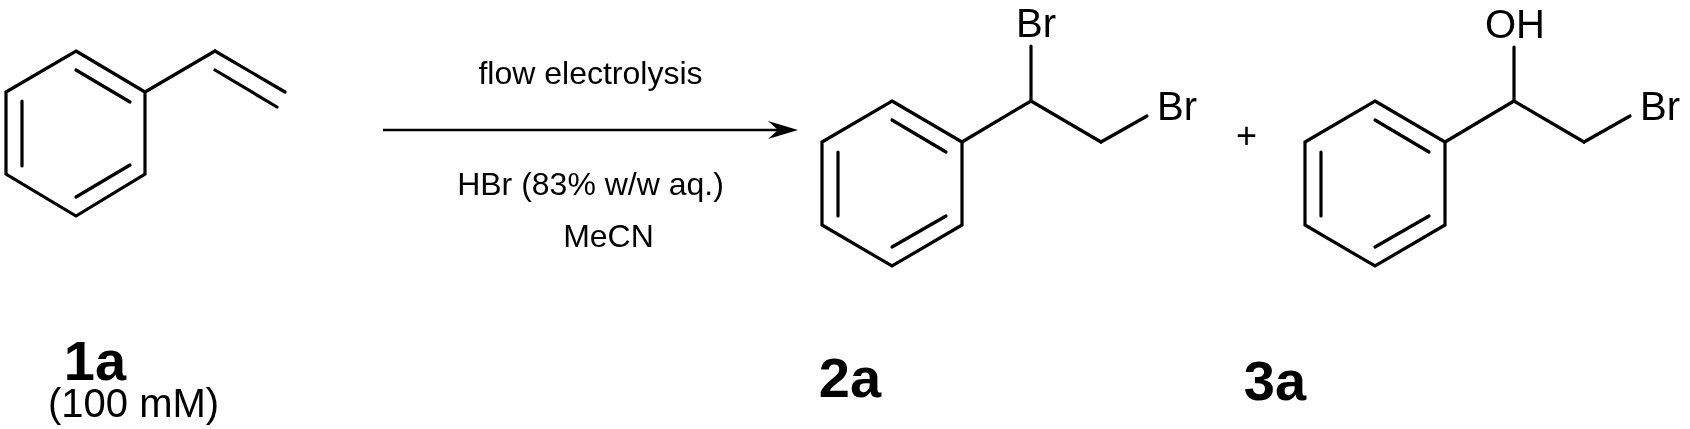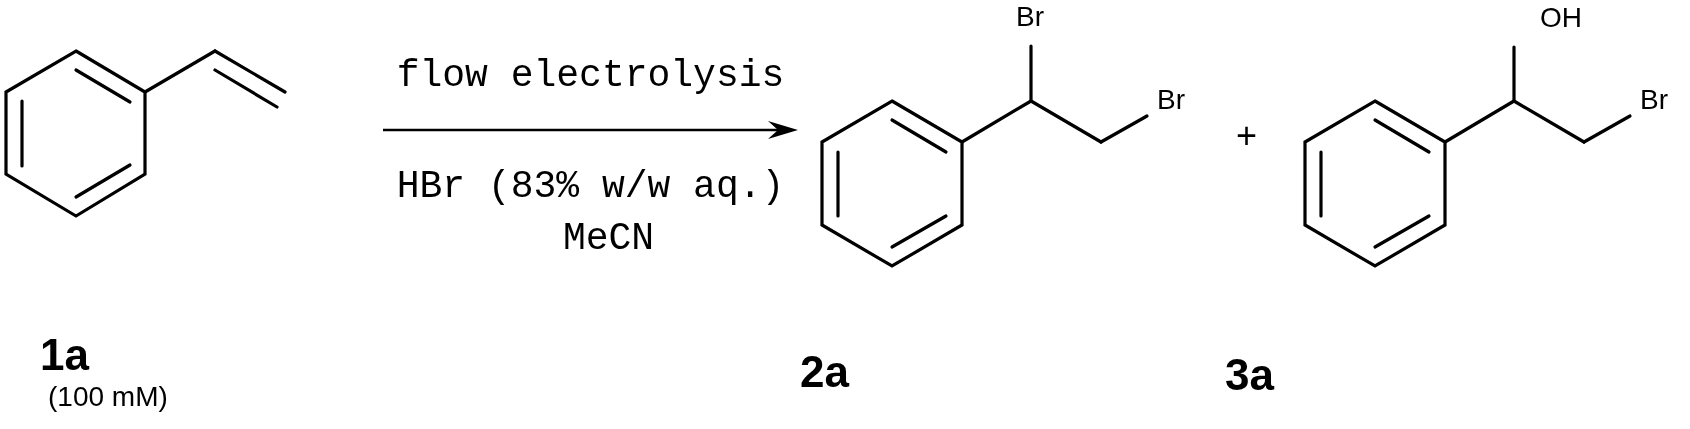--- a/index.html
+++ b/index.html
@@ -1,21 +1,21 @@
 <!DOCTYPE html>
 <html><head>
   <meta charset="utf-8">
   <style>
     html, body { margin: 0; padding: 0; background: #ffffff; }
     body { width: 1690px; height: 429px; position: relative; overflow: hidden; font-family: "Liberation Sans", sans-serif; color: #000; }
     svg.scheme { position: absolute; left: 0; top: 0; }
     .bond { stroke: #000; stroke-width: 3.2; stroke-linecap: round; fill: none; }
-    .lbl { position: absolute; font-family: "Liberation Sans", sans-serif; font-size: 28px; line-height: 1; white-space: nowrap; }
-    .cmp { position: absolute; font-family: "Liberation Sans", sans-serif; font-weight: bold; font-size: 44px; line-height: 1; }
-    .cond { position: absolute; font-family: Liberation Mono, monospace; font-size: 38px; line-height: 1; text-align: center; white-space: nowrap; }
+    .lbl { position: absolute; font-family: "Liberation Sans", sans-serif; font-size: 40px; line-height: 1; white-space: nowrap; }
+    .cmp { position: absolute; font-family: "Liberation Sans", sans-serif; font-weight: bold; font-size: 56px; line-height: 1; text-align: center; }
+    .cond { position: absolute; font-family: Liberation Sans, sans-serif; font-size: 32px; line-height: 1; text-align: center; white-space: nowrap; }
   </style>
 </head>
 <body>
 
 <svg class="scheme" width="1690" height="429" viewBox="0 0 1690 429">
 
   <g>
     <polygon class="bond" points="76,51 145,92 145,174 76,216 6,174 6,92"></polygon>
     <line class="bond" x1="76" y1="70" x2="130" y2="102"></line>
     <line class="bond" x1="22" y1="101" x2="22" y2="166"></line>
@@ -55,19 +55,19 @@
 
 <div class="cond" style="left:383px; width:415px; top:57px;">flow electrolysis</div>
 <div class="cond" style="left:383px; width:415px; top:168px;">HBr (83% w/w aq.)</div>
 <div class="cond" style="left:401px; width:415px; top:220px;text-align:center;">MeCN</div>
 
 <div class="lbl" style="left:1016px; top:3px;">Br</div>
 <div class="lbl" style="left:1157px; top:86px;">Br</div>
 
 <div class="lbl" style="left:1236px; top:118px; font-size:36px;">+</div>
 
-<div class="lbl" style="left:1540px; top:4px;">OH</div>
+<div class="lbl" style="left:1485px; top:4px;">OH</div>
 <div class="lbl" style="left:1640px; top:86px;">Br</div>
 
 <div class="cmp" style="left:40px; width:110px; top:333px;">1a</div>
 <div class="lbl" style="left:4px; top:383px;margin-left:44px;">(100 mM)</div>
 <div class="cmp" style="left:800px; width:100px; top:350px;">2a</div>
 <div class="cmp" style="left:1225px; width:100px; top:353px;">3a</div>
 
 </body></html>

